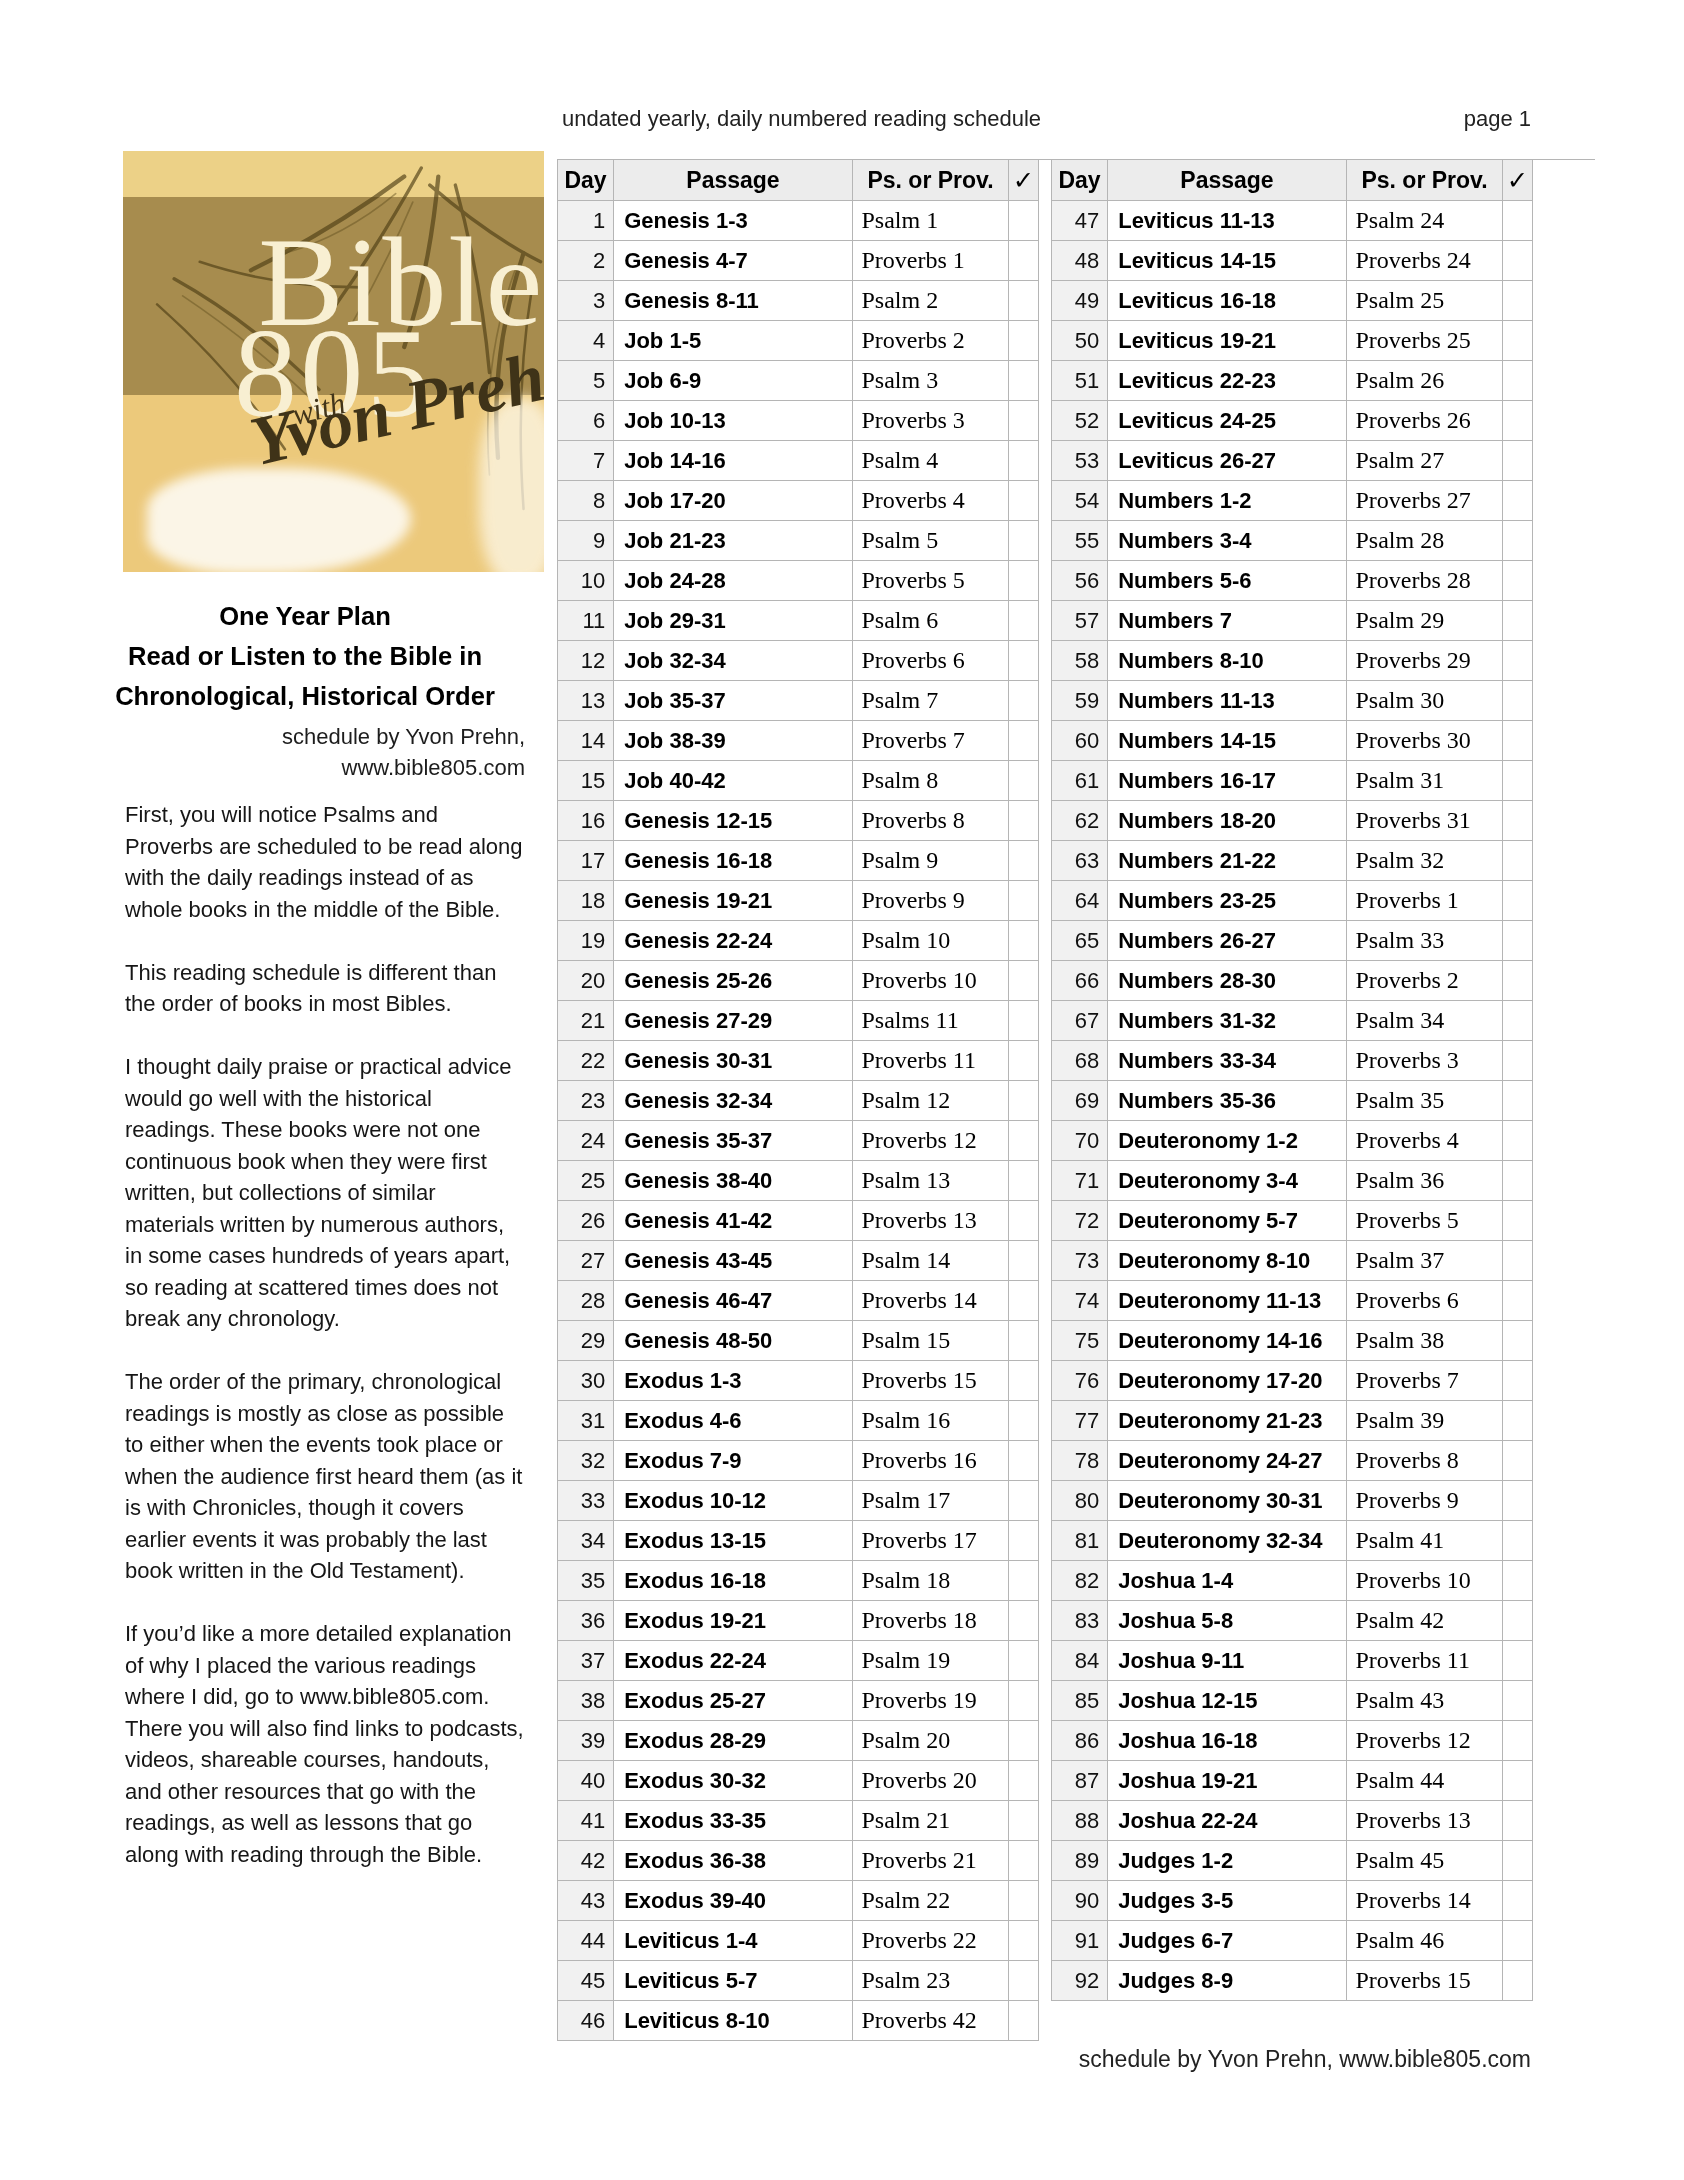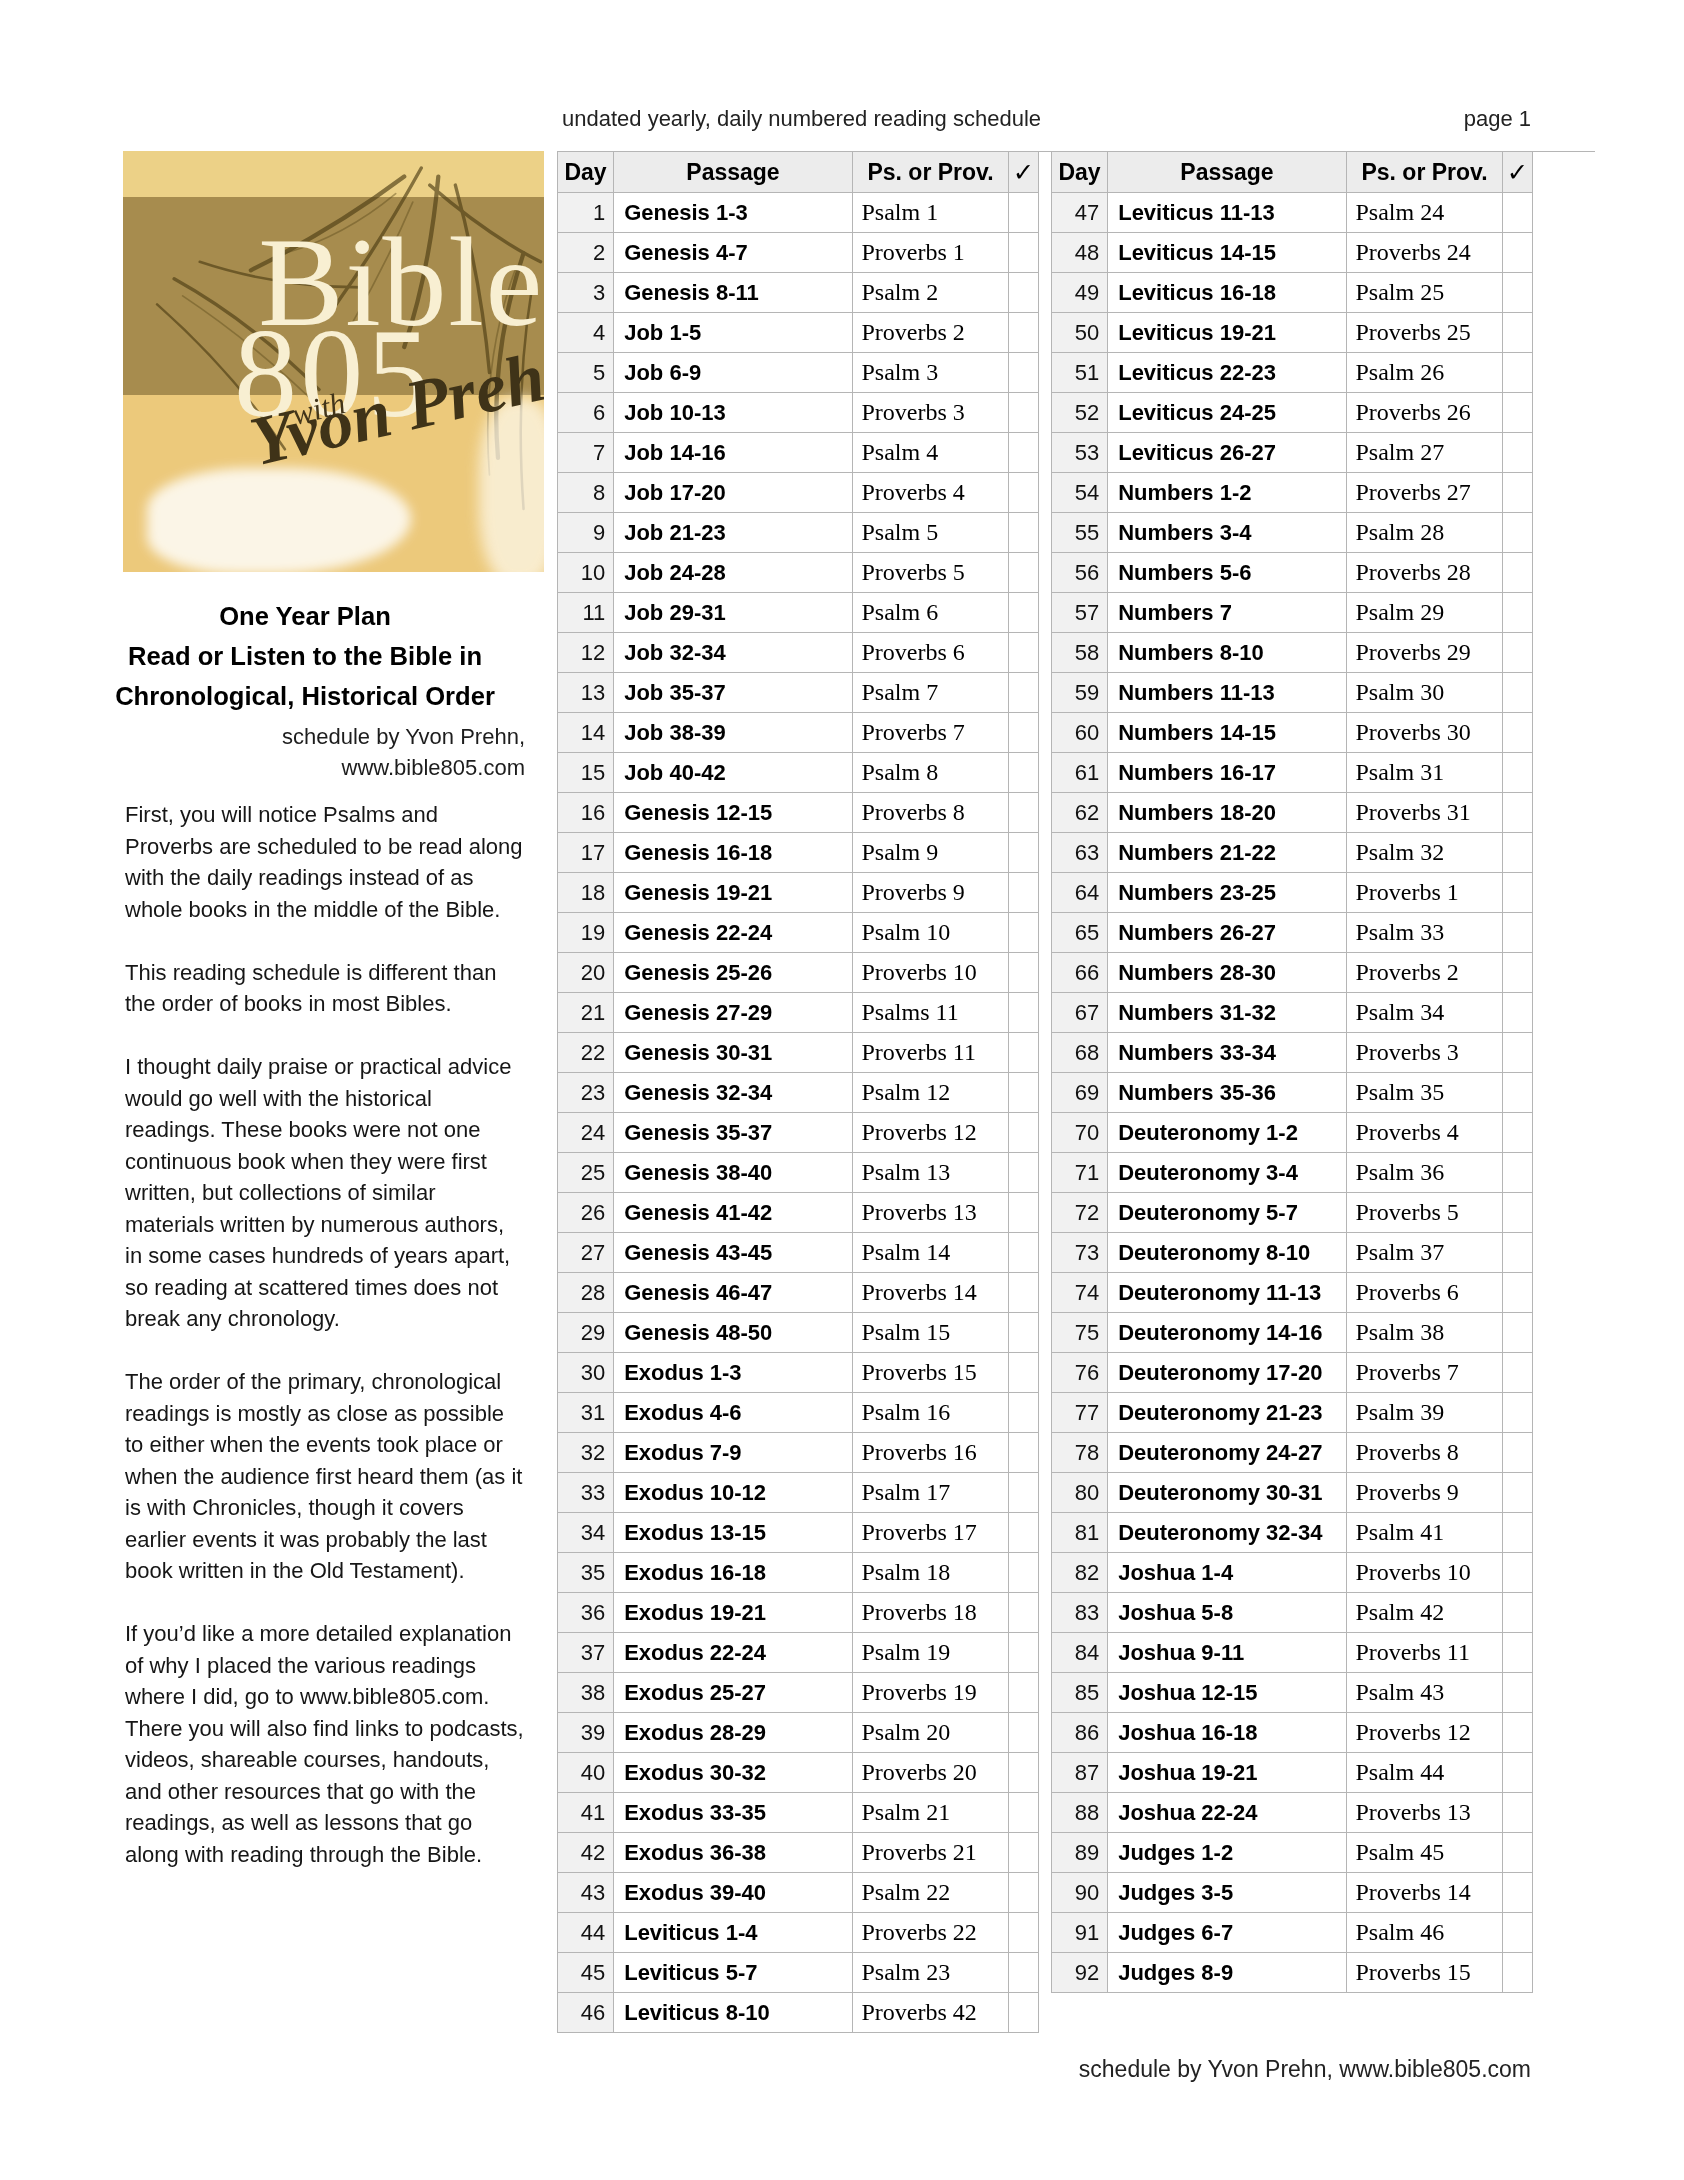--- a/index.html
+++ b/index.html
@@ -21,32 +21,32 @@
   .logo-bible{position:absolute;left:0;right:0;top:67px;text-align:right;font-family:Liberation Serif, serif;font-size:128px;line-height:1;color:#f8efd2;letter-spacing:1.7px;}
   .logo-805{position:absolute;left:0;right:0;top:160px;text-align:center;font-family:"Liberation Serif",serif;font-size:126px;line-height:1;color:#f8efd2;letter-spacing:3.4px;}
   .logo-with{position:absolute;left:169px;top:240px;font-family:"Liberation Serif",serif;font-style:italic;font-size:31px;color:#42351a;transform:rotate(-14deg);}
   .logo-name{position:absolute;left:129px;top:252px;font-family:"Liberation Serif",serif;font-style:italic;font-weight:bold;font-size:70px;color:#3f3318;transform:rotate(-13deg);transform-origin:left center;white-space:nowrap;}
   
   .title-block{position:absolute;left:85px;top:596px;width:440px;text-align:center;font-weight:bold;font-size:25.6px;line-height:40px;color:#000;}
   .subtitle-block{position:absolute;left:85px;top:721px;width:440px;text-align:right;font-size:22px;line-height:31px;color:#1d1d1d;}
   .paragraphs{position:absolute;left:125px;top:799px;width:400px;font-size:22px;line-height:31.5px;color:#161616;}
   .paragraphs p{margin:0 0 31.5px 0;}
   
-  .rtable{position:absolute;top:151px;width:544px;background:#fff;border-top:1.7px solid #b5b5b5;border-left:1.7px solid #b5b5b5;box-sizing:border-box;}
+  .rtable{position:absolute;top:159px;width:544px;background:#fff;border-top:1.7px solid #b5b5b5;border-left:1.7px solid #b5b5b5;box-sizing:border-box;}
   .tr{display:flex;height:40px;}
   .tr.thead{height:41px;}
   .td{display:flex;align-items:center;box-sizing:border-box;border-right:1.7px solid #b5b5b5;border-bottom:1.7px solid #b5b5b5;overflow:hidden;white-space:nowrap;}
   .td-day{width:56px;justify-content:flex-end;padding-right:7.7px;background:#f1f1f1;font-size:22px;color:#111;}
   .td-passage{width:239px;padding-left:10.2px;font-weight:bold;font-size:22px;color:#000;}
   .td-ps{width:156px;padding-left:8.5px;font-family:"Liberation Serif",serif;font-size:24px;color:#000;}
   .td-check{width:30px;}
   .thead .td{background:#ececec;font-weight:bold;font-size:23px;justify-content:center;padding:0;font-family:"Liberation Sans",sans-serif;color:#000;}
   .thead .td-check{font-weight:normal;font-size:25.6px;}
   
-  .footer{position:absolute;left:935px;top:2046px;width:596px;text-align:right;font-size:23px;color:#222;margin-top:10px;}
+  .footer{position:absolute;left:935px;top:2046px;width:596px;text-align:right;font-size:23px;color:#222;}
 </style>
 </head>
 <body>
 
 <div class="hdr-left">undated yearly, daily numbered reading schedule</div>
 <div class="hdr-right">page 1</div>
 
 <div class="logo">
   <svg width="421" height="421" viewBox="0 0 494 494">
     <g stroke="#4f3f15" fill="none" stroke-linecap="round" opacity="0.65">

